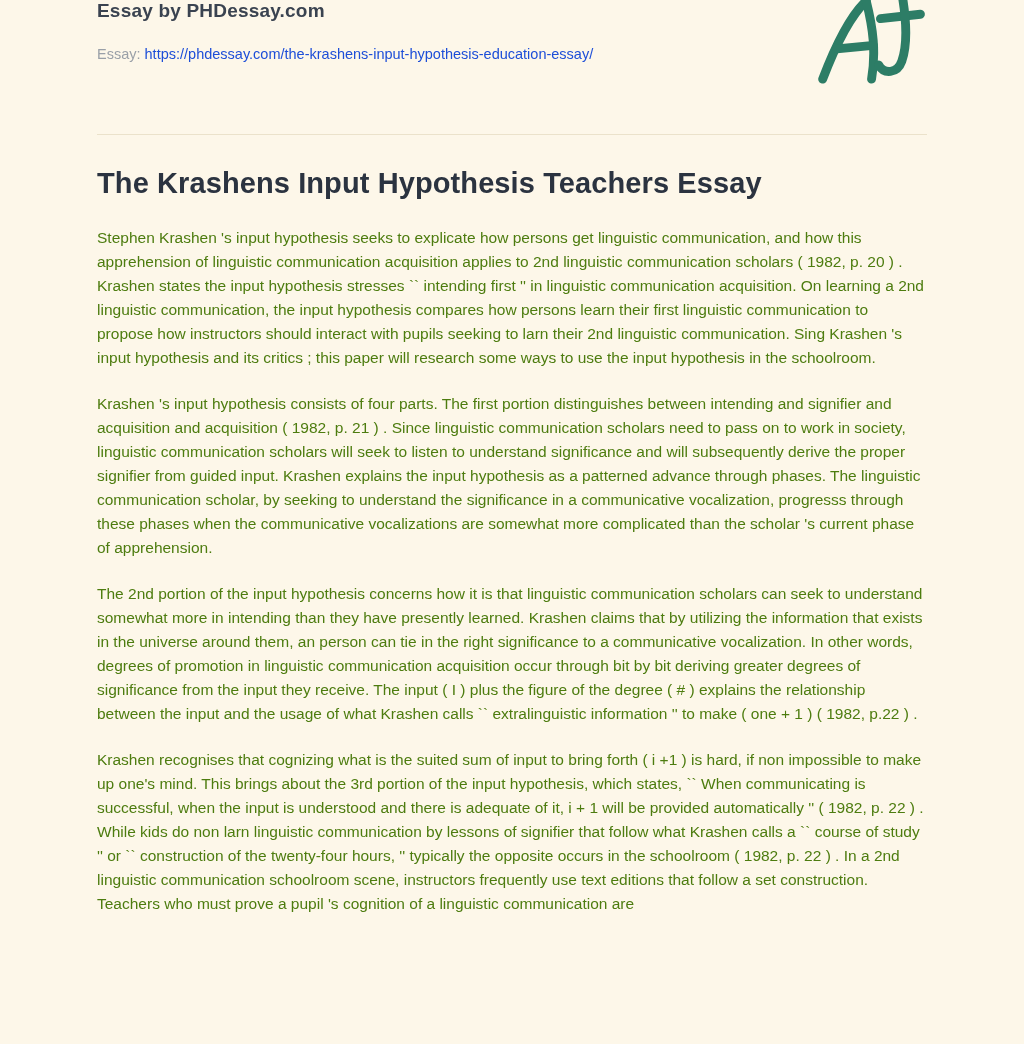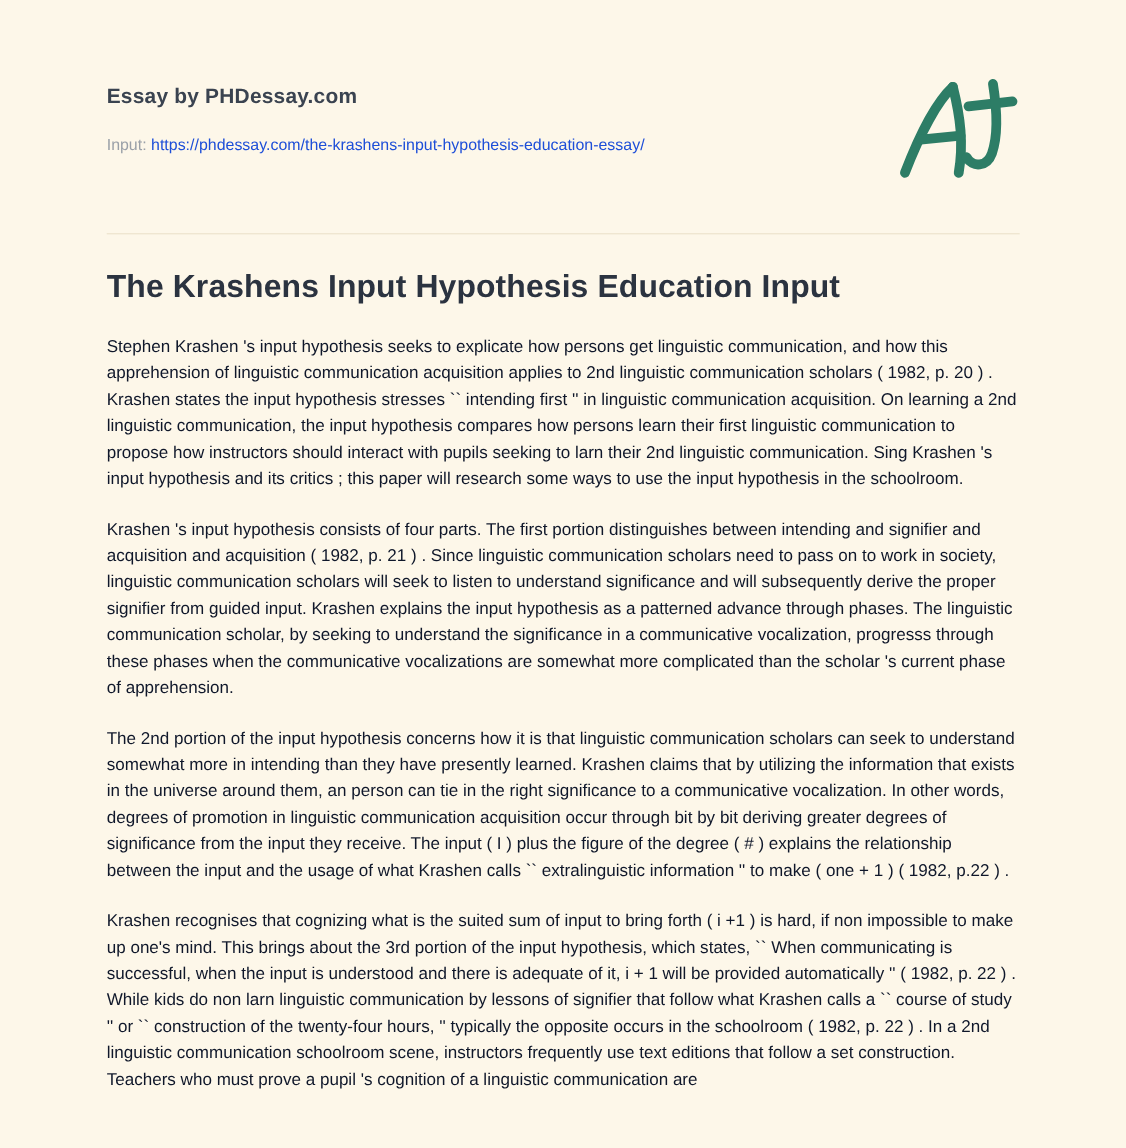--- a/index.html
+++ b/index.html
@@ -10,21 +10,20 @@
     width: 1024px;
     height: 1044px;
     background: #fdf7e9;
     font-family: "Liberation Sans", sans-serif;
     overflow: hidden;
     position: relative;
   }
   .page {
     width: 830px;
     margin: 0 auto 0 97px;
-    padding-top: 78px;
   }
   .header {
     display: flex;
     justify-content: space-between;
     align-items: flex-start;
   }
   .byline {
     margin: 0;
     font-size: 19px;
     font-weight: 600;
@@ -60,34 +59,34 @@
     color: #2b3340;
     letter-spacing: 0.1px;
   }
   .essay-body {
     margin-top: 26px;
   }
   .essay-body p {
     margin: 0 0 22px 0;
     font-size: 15.5px;
     line-height: 24px;
-    color: #0f172a;
+    color: #4d7c0f;
     max-width: 828px;
   }
 </style>
 </head>
 <body>
 
 <div class="page">
 
   <header class="header">
     <div class="header-left">
       <h2 class="byline">Essay by PHDessay.com</h2>
       <p class="source-line">
-        <span>Input:</span>
+        <span>Essay:</span>
         <a href="#">https://phdessay.com/the-krashens-input-hypothesis-education-essay/</a>
       </p>
     </div>
 
     <div class="logo">
       <svg viewBox="0 0 130 108" width="118" height="96" aria-hidden="true">
         <g fill="none" stroke="#2d7d66" stroke-width="10" stroke-linecap="round">
 
           <path d="M14 98 C30 56 48 24 63 10"></path>
 
@@ -99,21 +98,21 @@
 
           <path d="M104 7 C108 32 110 58 103 78 C98 92 83 93 77 82"></path>
         </g>
       </svg>
     </div>
   </header>
 
   <hr class="divider">
 
   <main>
-    <h1 class="essay-title">The Krashens Input Hypothesis Education Input</h1>
+    <h1 class="essay-title">The Krashens Input Hypothesis Teachers Essay</h1>
 
     <div class="essay-body">
       <p>Stephen Krashen 's input hypothesis seeks to explicate how persons get linguistic communication, and how this apprehension of linguistic communication acquisition applies to 2nd linguistic communication scholars ( 1982, p. 20 ) . Krashen states the input hypothesis stresses `` intending first '' in linguistic communication acquisition. On learning a 2nd linguistic communication, the input hypothesis compares how persons learn their first linguistic communication to propose how instructors should interact with pupils seeking to larn their 2nd linguistic communication. Sing Krashen 's input hypothesis and its critics ; this paper will research some ways to use the input hypothesis in the schoolroom.</p>
       <p>Krashen 's input hypothesis consists of four parts. The first portion distinguishes between intending and signifier and acquisition and acquisition ( 1982, p. 21 ) . Since linguistic communication scholars need to pass on to work in society, linguistic communication scholars will seek to listen to understand significance and will subsequently derive the proper signifier from guided input. Krashen explains the input hypothesis as a patterned advance through phases. The linguistic communication scholar, by seeking to understand the significance in a communicative vocalization, progresss through these phases when the communicative vocalizations are somewhat more complicated than the scholar 's current phase of apprehension.</p>
       <p>The 2nd portion of the input hypothesis concerns how it is that linguistic communication scholars can seek to understand somewhat more in intending than they have presently learned. Krashen claims that by utilizing the information that exists in the universe around them, an person can tie in the right significance to a communicative vocalization. In other words, degrees of promotion in linguistic communication acquisition occur through bit by bit deriving greater degrees of significance from the input they receive. The input ( I ) plus the figure of the degree ( # ) explains the relationship between the input and the usage of what Krashen calls `` extralinguistic information '' to make ( one + 1 ) ( 1982, p.22 ) .</p>
       <p>Krashen recognises that cognizing what is the suited sum of input to bring forth ( i +1 ) is hard, if non impossible to make up one's mind. This brings about the 3rd portion of the input hypothesis, which states, `` When communicating is successful, when the input is understood and there is adequate of it, i + 1 will be provided automatically '' ( 1982, p. 22 ) . While kids do non larn linguistic communication by lessons of signifier that follow what Krashen calls a `` course of study '' or `` construction of the twenty-four hours, '' typically the opposite occurs in the schoolroom ( 1982, p. 22 ) . In a 2nd linguistic communication schoolroom scene, instructors frequently use text editions that follow a set construction. Teachers who must prove a pupil 's cognition of a linguistic communication are</p>
     </div>
   </main>
 
 </div>

